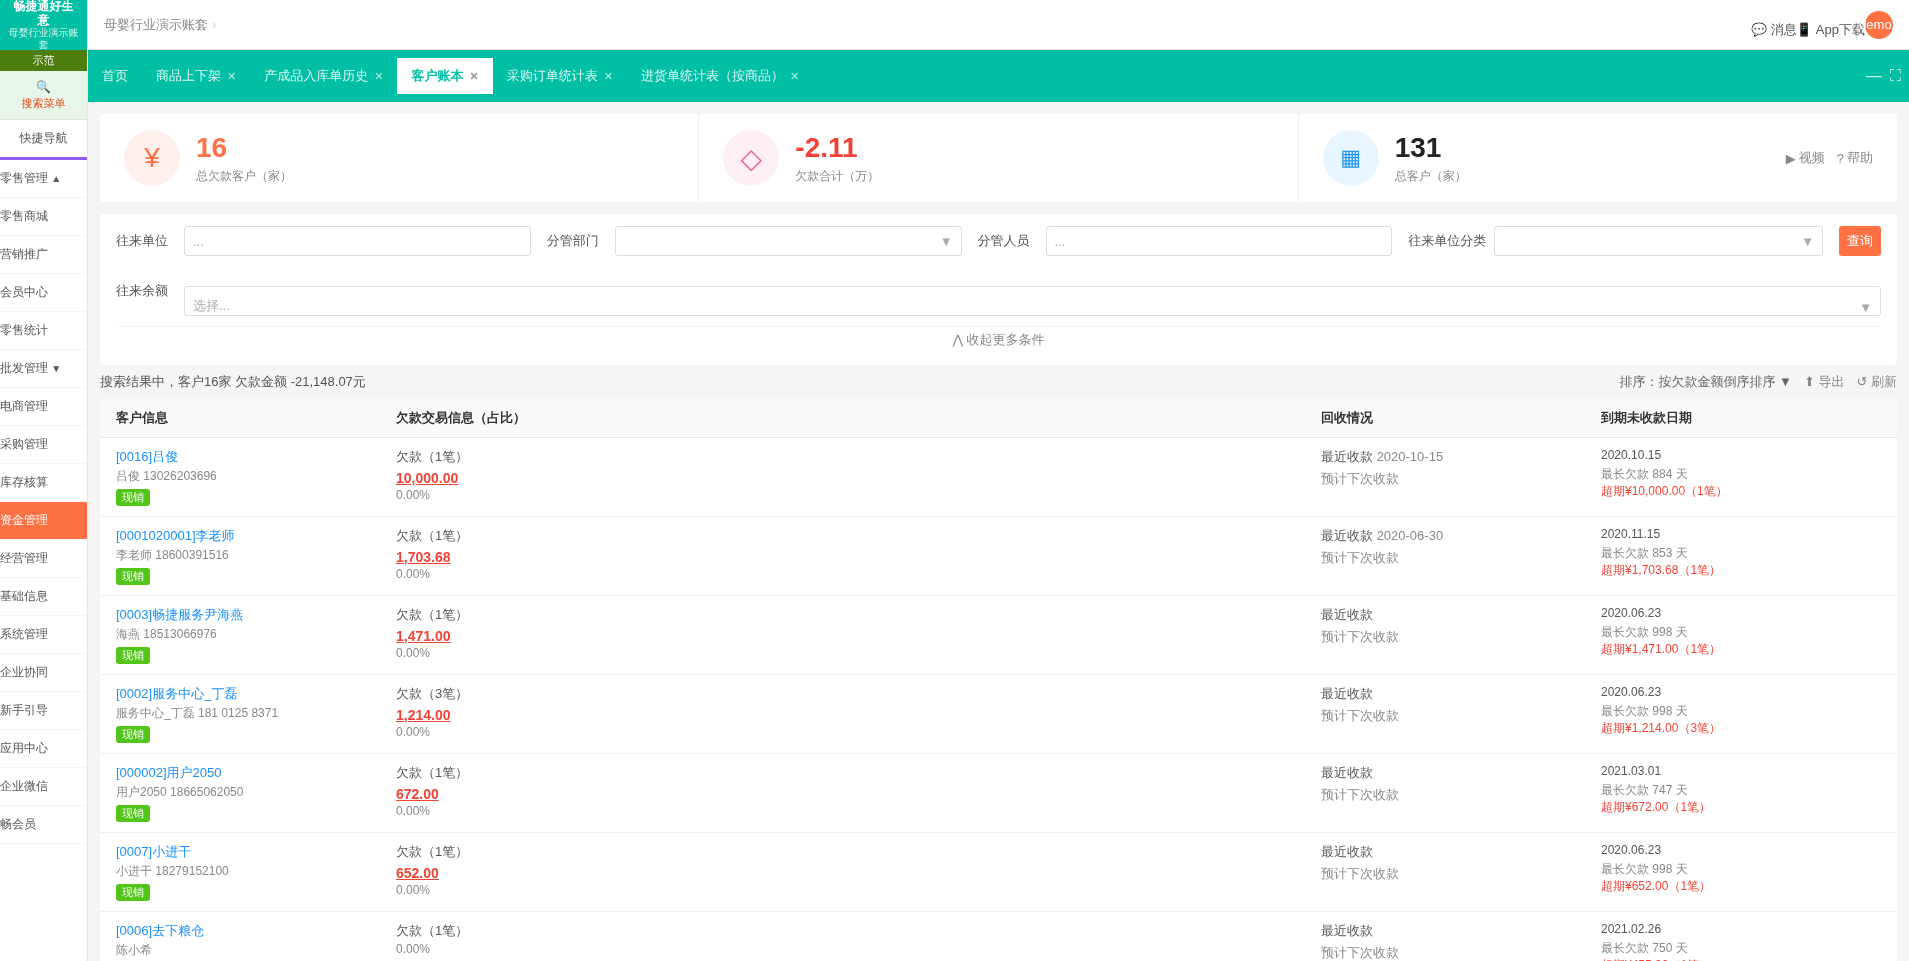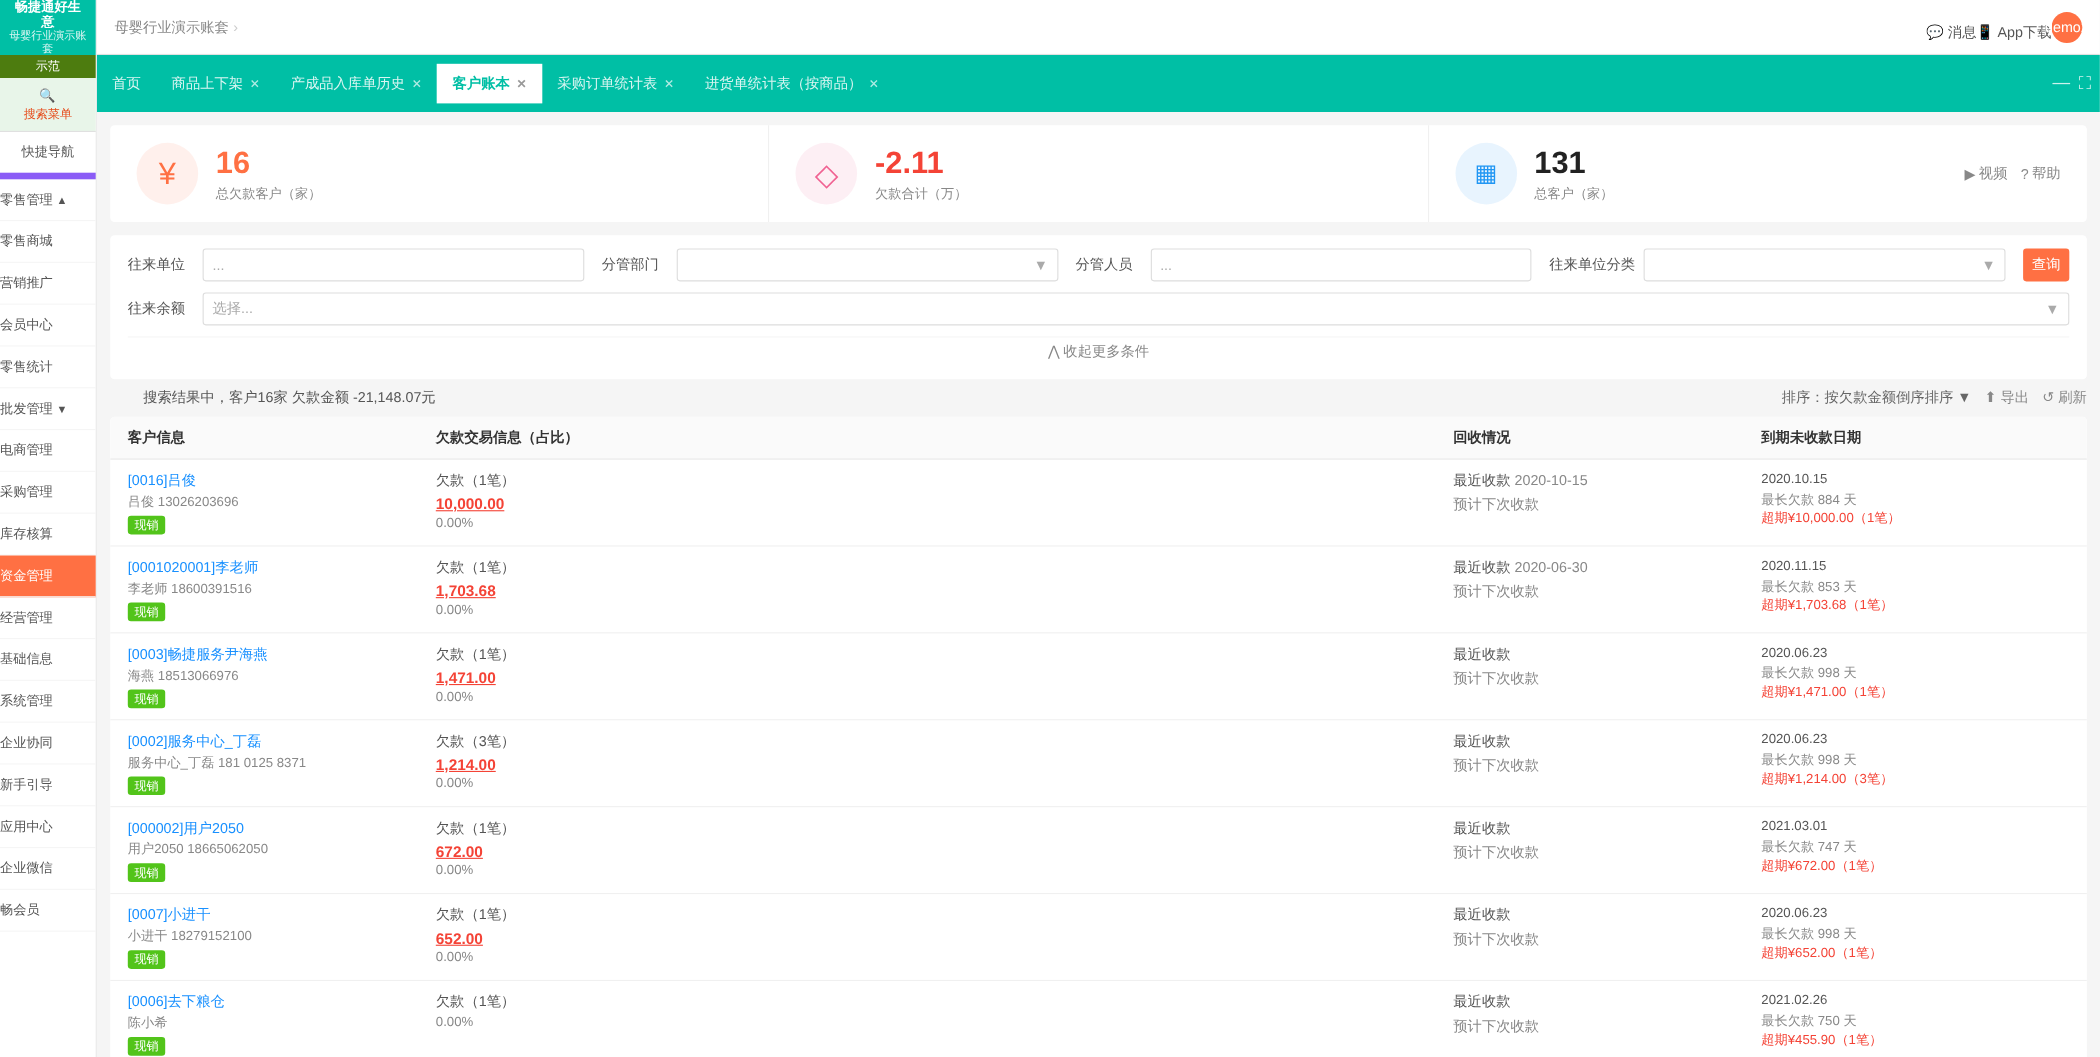--- a/index.html
+++ b/index.html
@@ -4,21 +4,21 @@
   <style>
     * { box-sizing: border-box; margin: 0; padding: 0; font-family: 'Microsoft YaHei', Arial, sans-serif; font-size: 13px; }
     body { background: #f5f5f5; display: flex; height: 961px; overflow: hidden; }
 
     
     .sidebar { width: 88px; background: #fff; border-right: 1px solid #e8e8e8; display: flex; flex-direction: column; flex-shrink: 0; }
     .logo-area { background: #00bfa5; height: 50px; display: flex; align-items: center; justify-content: center; padding: 0 8px; }
     .logo-text { color: #fff; font-size: 12px; font-weight: bold; line-height: 1.2; text-align: center; }
     .search-menu { background: #e8f5e9; padding: 8px 0; text-align: center; cursor: pointer; border-bottom: 1px solid #e0e0e0; }
     .search-menu span { color: #ff7043; font-size: 12px; }
-    .quick-nav { padding: 10px 0; text-align: center; border-bottom: 6px solid #8b5cf6; cursor: pointer; }
+    .quick-nav { padding: 10px 0; text-align: center; border-bottom: 3px solid #8b5cf6; cursor: pointer; }
     .quick-nav span { color: #555; font-size: 12px; }
     .sidebar-item { padding: 10px 0; cursor: pointer; border-bottom: 1px solid #f5f5f5; font-size: 12px; color: #555; }
     .sidebar-item.active { background: #ff7043; color: #fff; }
     .sidebar-item .arrow { font-size: 10px; }
 
     
     .main { flex: 1; display: flex; flex-direction: column; overflow: hidden; }
 
     
     .topbar { height: 50px; background: #fff; display: flex; align-items: center; justify-content: space-between; padding: 0 16px; border-bottom: 1px solid #e0e0e0; flex-shrink: 0; }
@@ -54,26 +54,26 @@
     .stat-card-actions { margin-left: auto; display: flex; gap: 12px; font-size: 12px; color: #888; }
 
     
     .filter-area { background: #fff; padding: 12px 16px; border-radius: 4px; margin-bottom: 8px; }
     .filter-row { display: flex; gap: 16px; margin-bottom: 10px; align-items: center; }
     .filter-group { display: flex; align-items: center; gap: 8px; flex: 1; }
     .filter-label { color: #555; font-size: 13px; white-space: nowrap; min-width: 60px; }
     .filter-input { flex: 1; height: 30px; border: 1px solid #ddd; border-radius: 3px; padding: 0 8px; font-size: 13px; color: #333; display: flex; align-items: center; justify-content: space-between; cursor: pointer; }
     .filter-input .dots { color: #aaa; }
     .filter-input .arrow { color: #aaa; }
-    .filter-select { flex: 1; height: 30px; border: 1px solid #ddd; border-radius: 3px; padding: 0 8px; font-size: 13px; color: #aaa; display: flex; align-items: center; justify-content: space-between; cursor: pointer; }
+    .filter-select { flex: 1; height: 30px; border: 1px solid #ddd; border-radius: 3px; padding: 0 8px; font-size: 13px; color: #aaa; display: flex; align-items: flex-end; justify-content: space-between; cursor: pointer; margin-top: 20px; }
     .search-btn { background: #ff7043; color: #fff; border: none; border-radius: 3px; padding: 6px 8px; cursor: pointer; font-size: 13px; white-space: nowrap; }
     .collapse-row { text-align: center; padding: 4px; color: #888; font-size: 12px; cursor: pointer; border-top: 1px solid #f5f5f5; }
 
     
-    .results-bar { display: flex; align-items: center; justify-content: space-between; margin-bottom: 8px; font-size: 13px; color: #555; margin-left: 30px; }
+    .results-bar { display: flex; align-items: center; justify-content: space-between; margin-bottom: 8px; font-size: 13px; color: #555; }
     .results-bar .actions { display: flex; gap: 12px; align-items: center; color: #888; font-size: 12px; }
     .results-bar .sort-label { color: #666; }
 
     
     .data-table { background: #fff; border-radius: 4px; overflow: hidden; }
     .table-header { display: grid; grid-template-columns: 280px 1fr 280px 280px; background: #fafafa; border-bottom: 1px solid #e8e8e8; padding: 10px 16px; font-weight: bold; color: #333; font-size: 13px; }
     .table-row-container { border-bottom: 1px solid #f0f0f0; }
     .table-row { display: grid; grid-template-columns: 280px 1fr 280px 280px; padding: 10px 16px; align-items: start; }
     .customer-info .name { color: #1890ff; cursor: pointer; font-size: 13px; }
     .customer-info .phone { color: #888; font-size: 12px; margin-top: 2px; }

